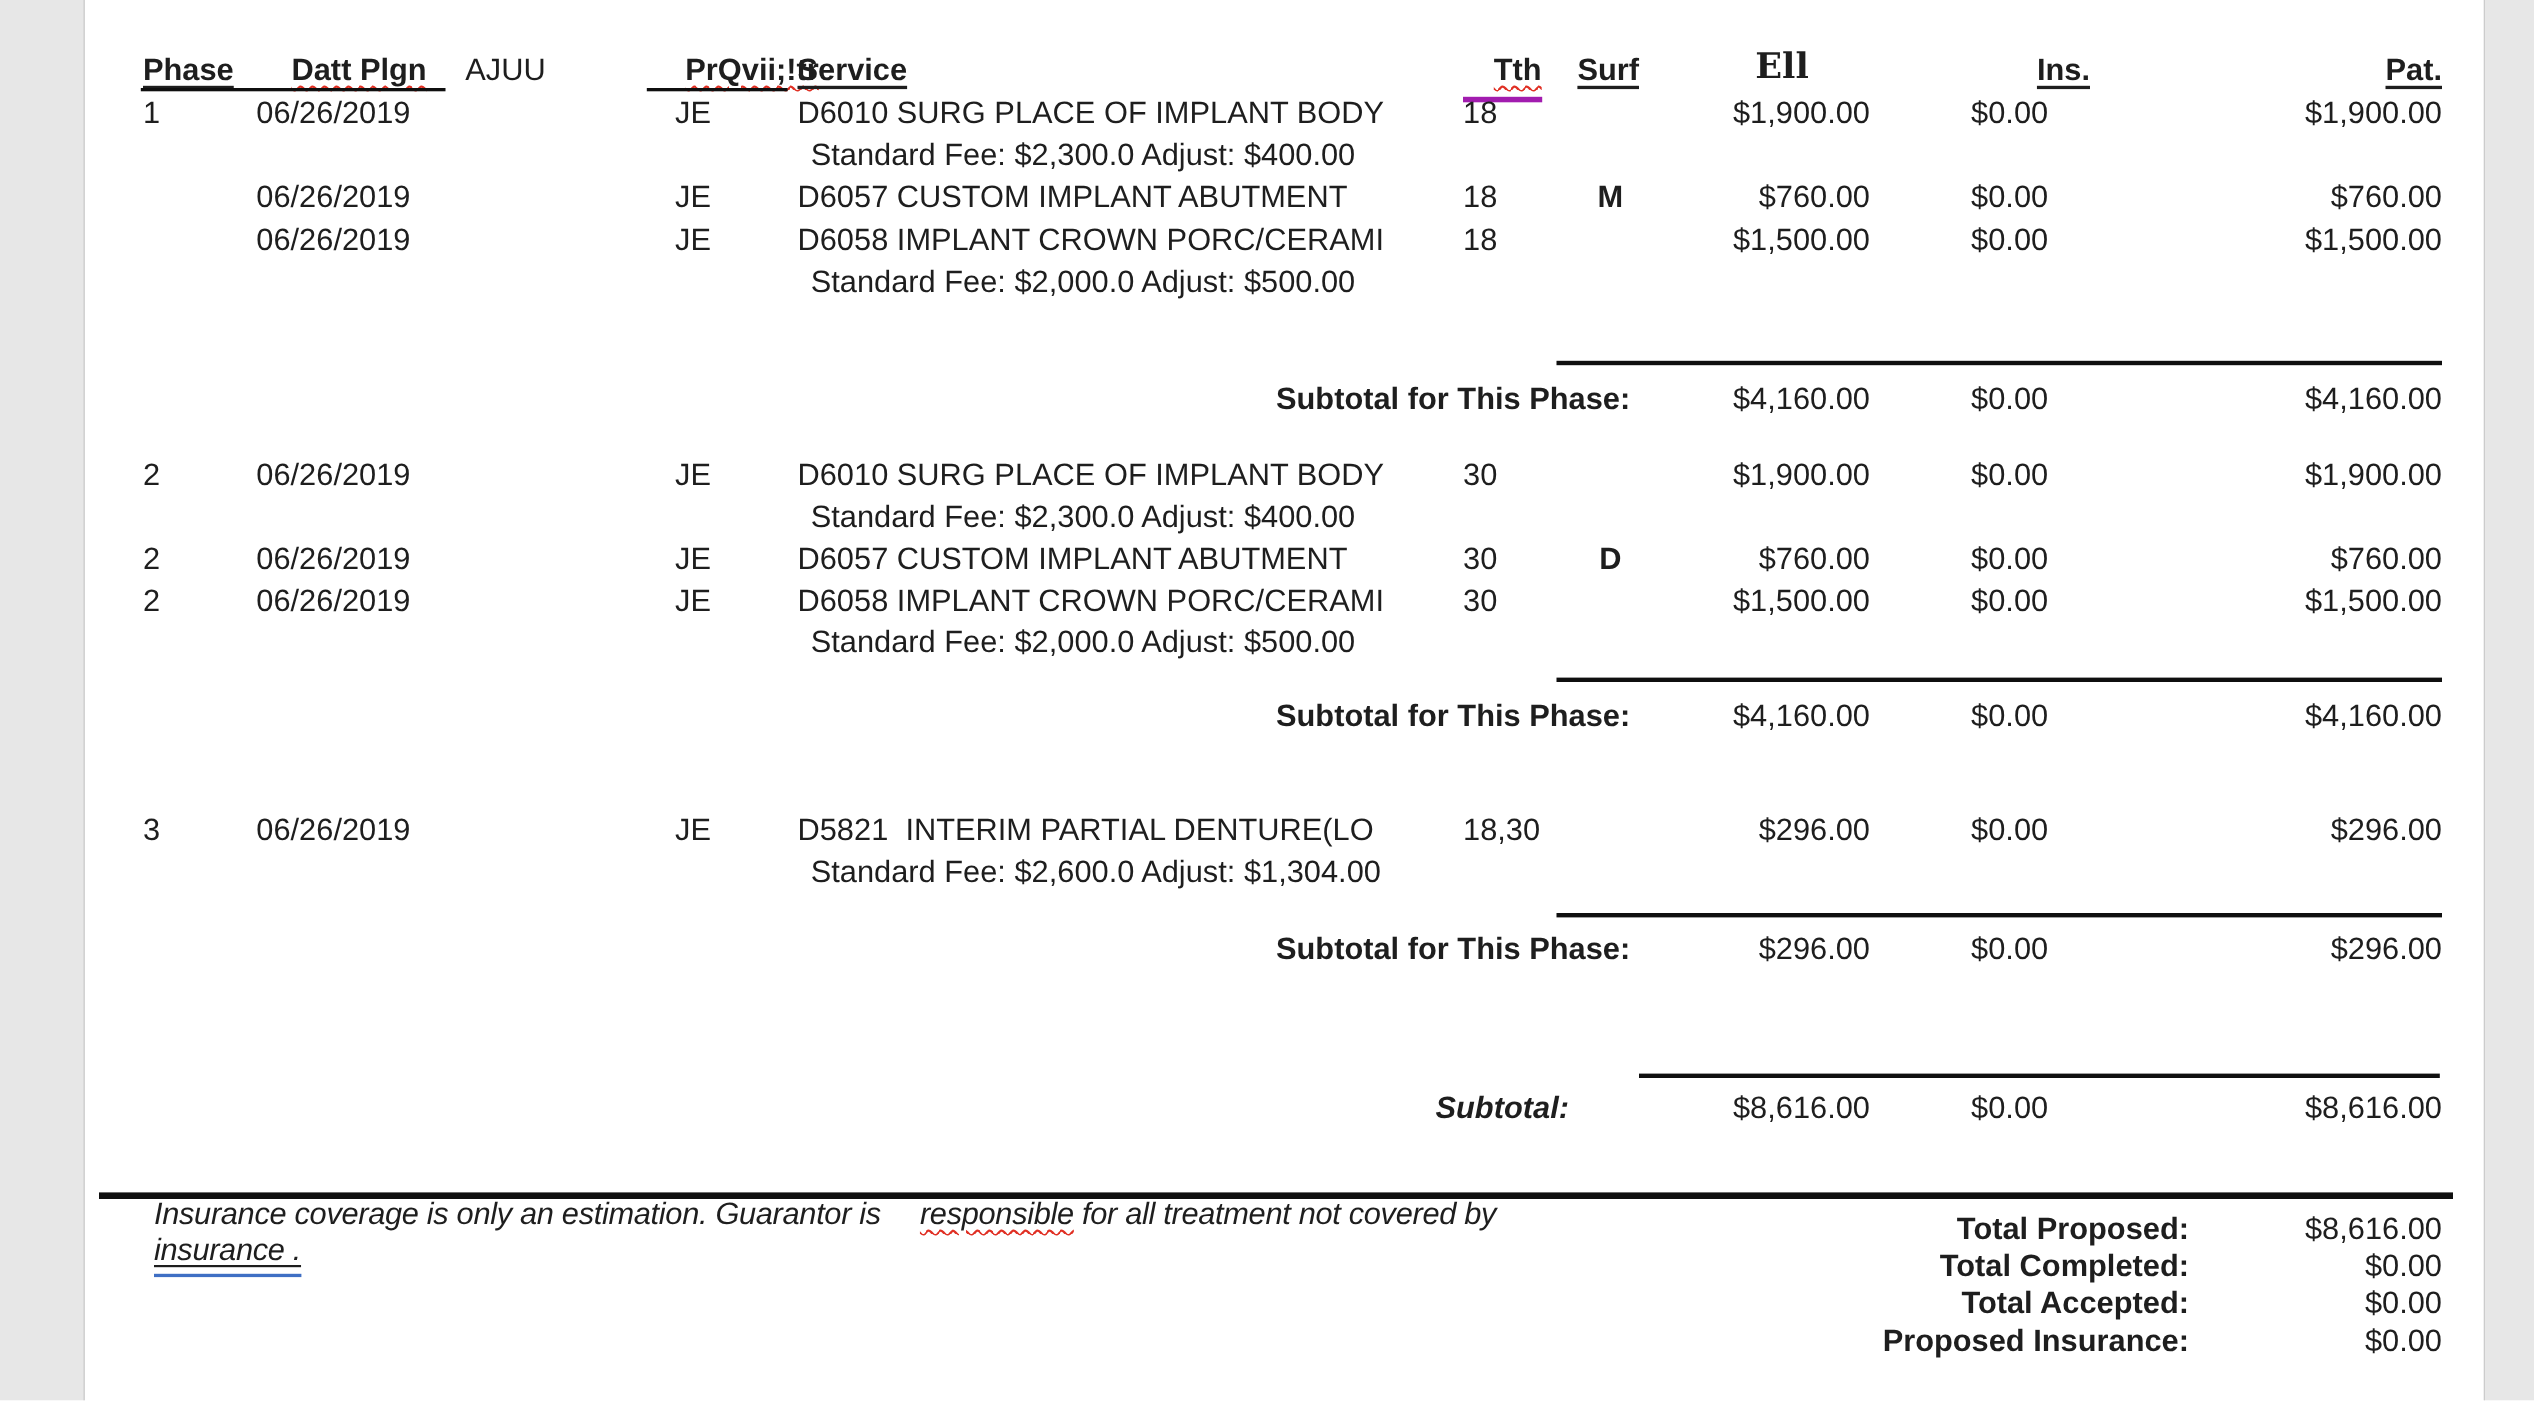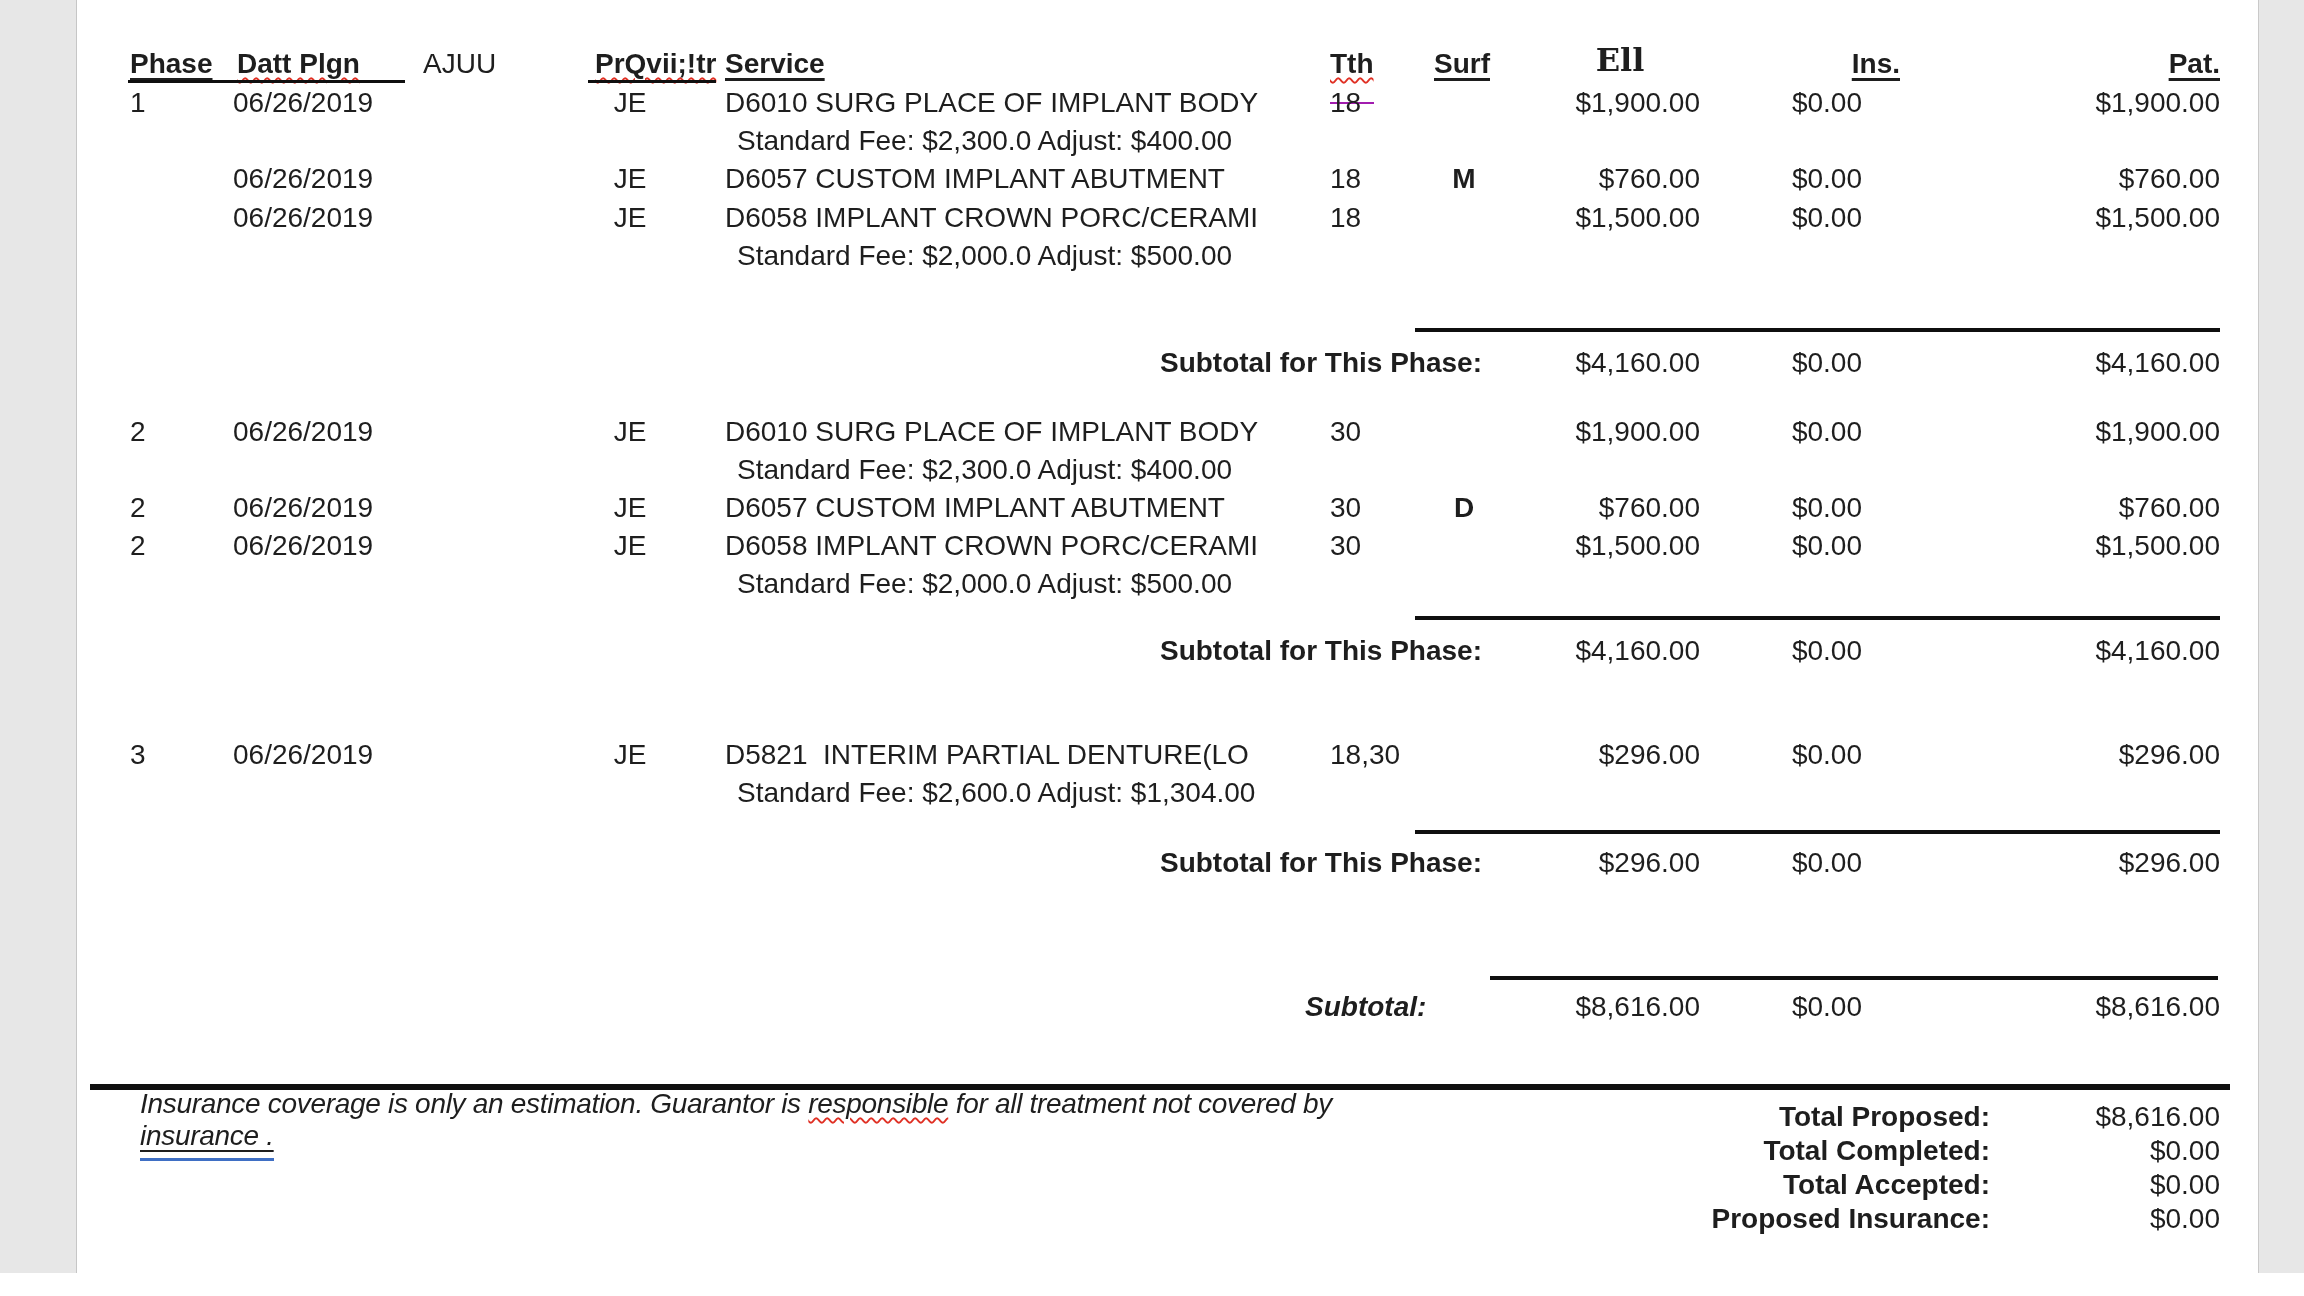--- a/index.html
+++ b/index.html
@@ -27,22 +27,22 @@
   .cI  {left:1712px;width:150px;text-align:right;}            
   .cP  {left:1950px;width:270px;text-align:right;}            
   .sublab{left:1000px;width:482px;text-align:right;font-weight:700;}
   .grlab {left:1305px;width:200px;text-align:left;font-weight:700;font-style:italic;}
   .totlab{left:1540px;width:450px;text-align:right;font-weight:700;}
   .totval{left:1950px;width:270px;text-align:right;}
 
   
   .u {text-decoration:underline;text-decoration-thickness:3px;text-underline-offset:5px;}
   .sq{text-decoration:underline;text-decoration-style:wavy;text-decoration-color:#e03024;
-      text-decoration-thickness:2px;text-underline-offset:4px;}
-  .ub{display:inline-block;border-bottom:2px solid #a21caf;padding-bottom:20px;}
+      text-decoration-thickness:2px;text-underline-offset:4px;margin-left:28px;}
+  .ub{display:inline-block;border-bottom:5px solid #a21caf;padding-bottom:6px;}
 
   .rule{position:absolute;background:#0f0f0f;}
 
   
   .blue-under{display:inline-block;border-bottom:3px solid #3f6fc4;padding-bottom:4px;}
   .blk-under{text-decoration:underline;text-decoration-thickness:2px;text-underline-offset:5px;}
   .disc{letter-spacing:-0.3px;font-style:italic;}
 </style>
 </head>
 <body>

